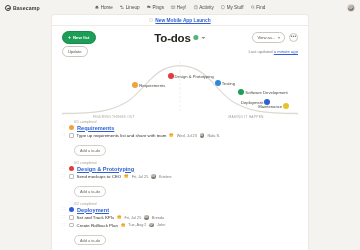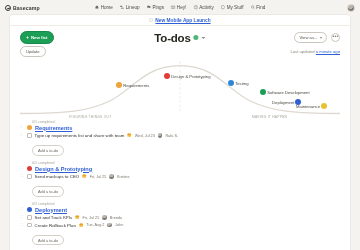--- a/index.html
+++ b/index.html
@@ -47,21 +47,21 @@
   .nav-ico svg { display: block; width: 100%; height: 100%; }
   .avatar-top {
     margin-left: auto;
     width: 8px; height: 8px; border-radius: 50%;
     background: radial-gradient(circle at 40% 32%, #b9b3ab 0 42%, #7e7870 43% 100%);
     border: .5px solid #d9d4cc;
   }
 
   
   .sheet {
-    width: 340px; margin: 0 auto;
+    width: 256px; margin: 0 auto;
     background: #fff;
     border-radius: 3px 3px 0 0;
     box-shadow: 0 0 0 .5px #e4e0d9;
     height: 235px;
     overflow: hidden;
     position: relative;
   }
   .breadcrumb-row {
     height: 11px; display: flex; align-items: center; justify-content: center;
     gap: 2px; border-bottom: .5px solid #efece6;

